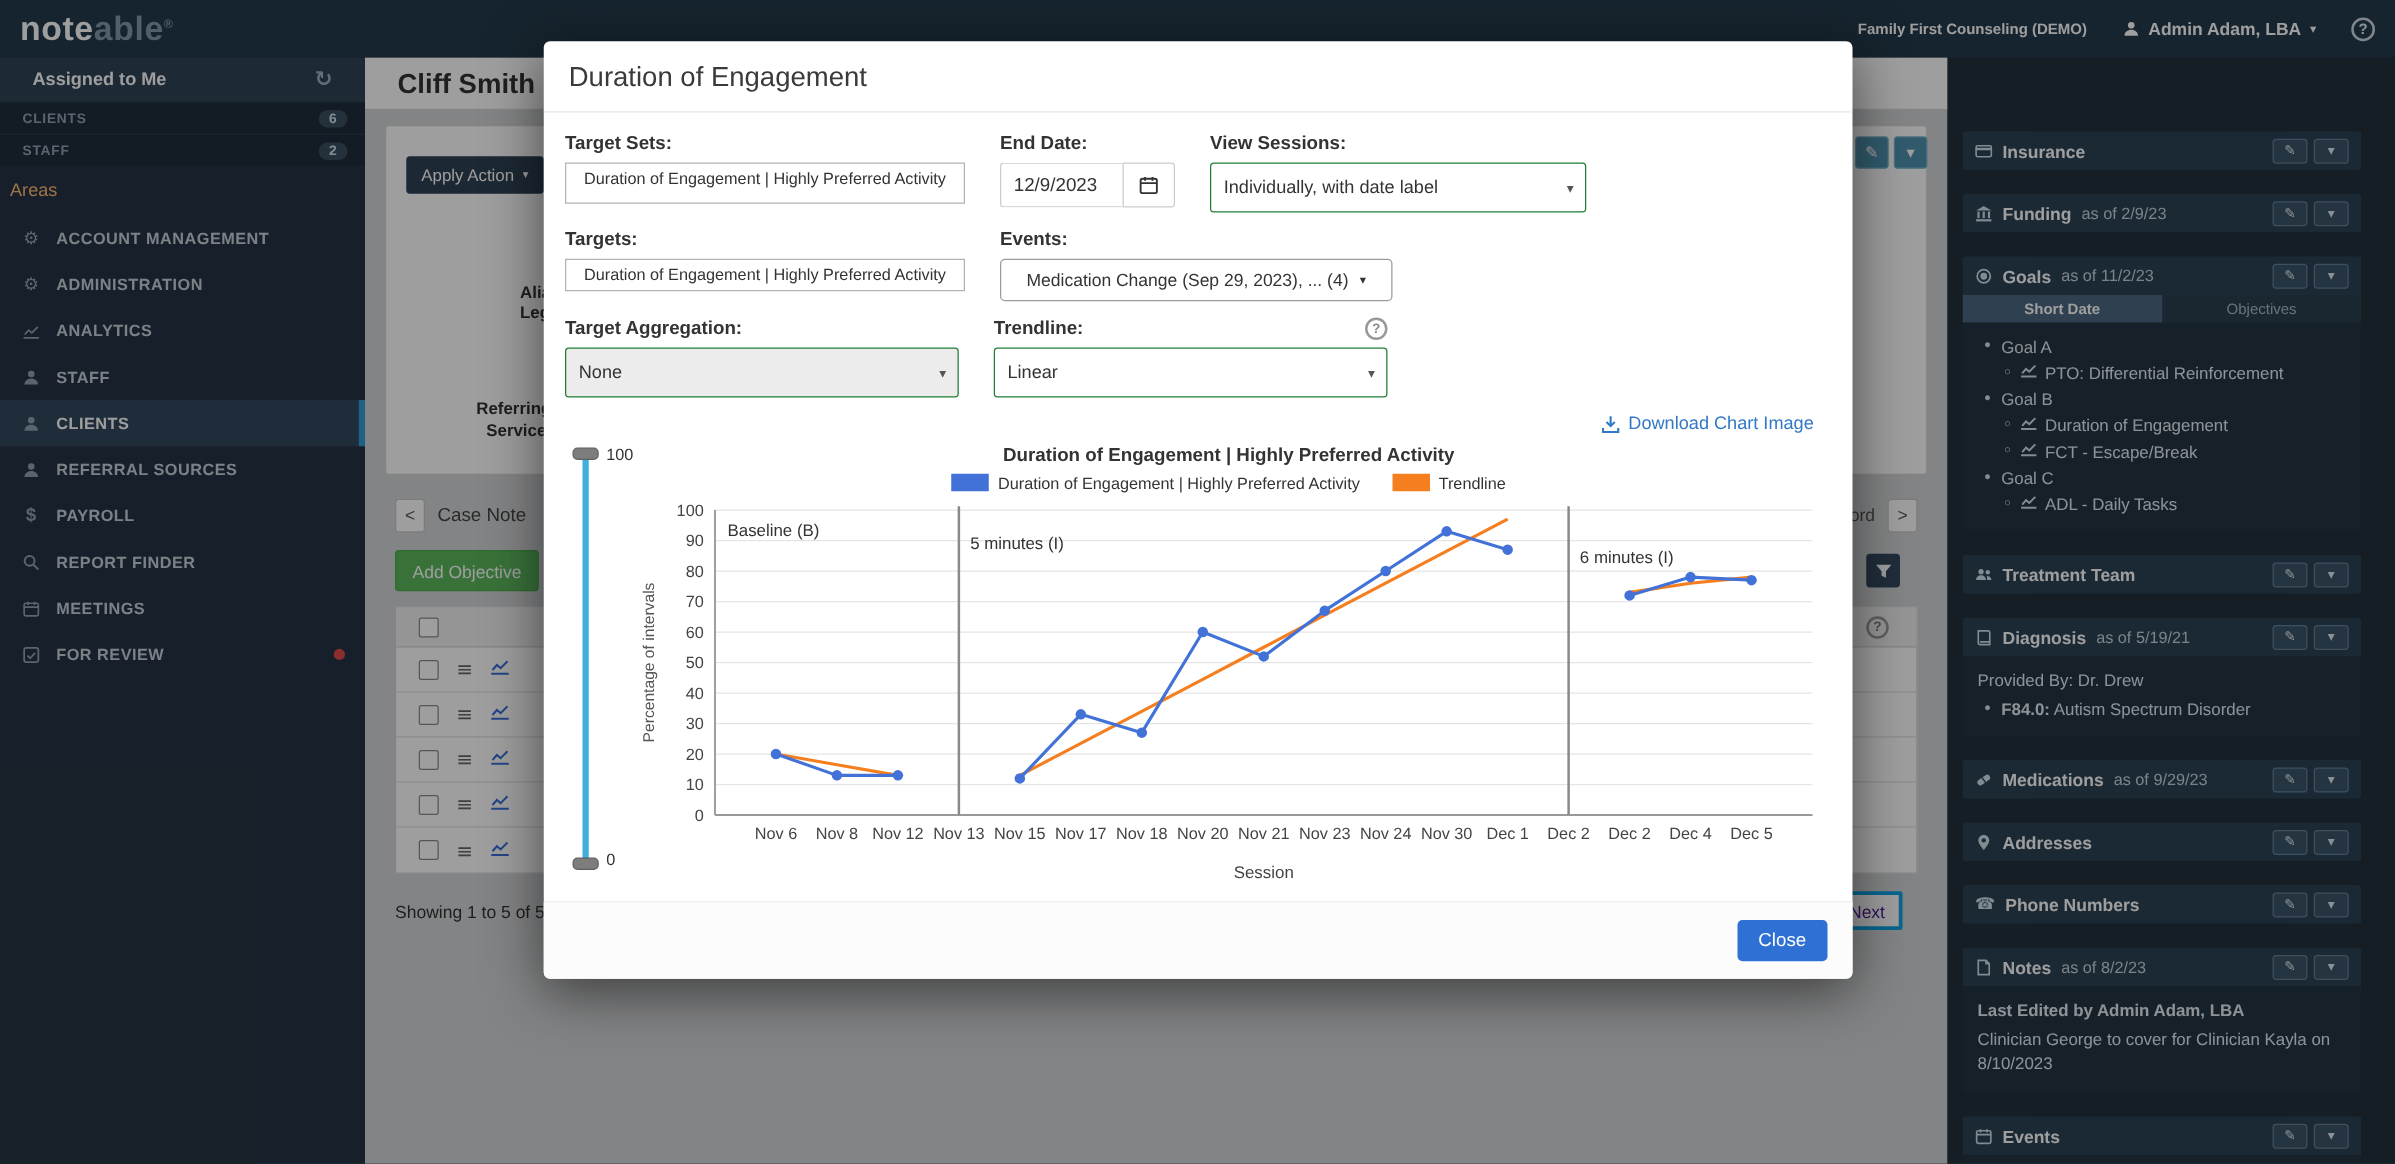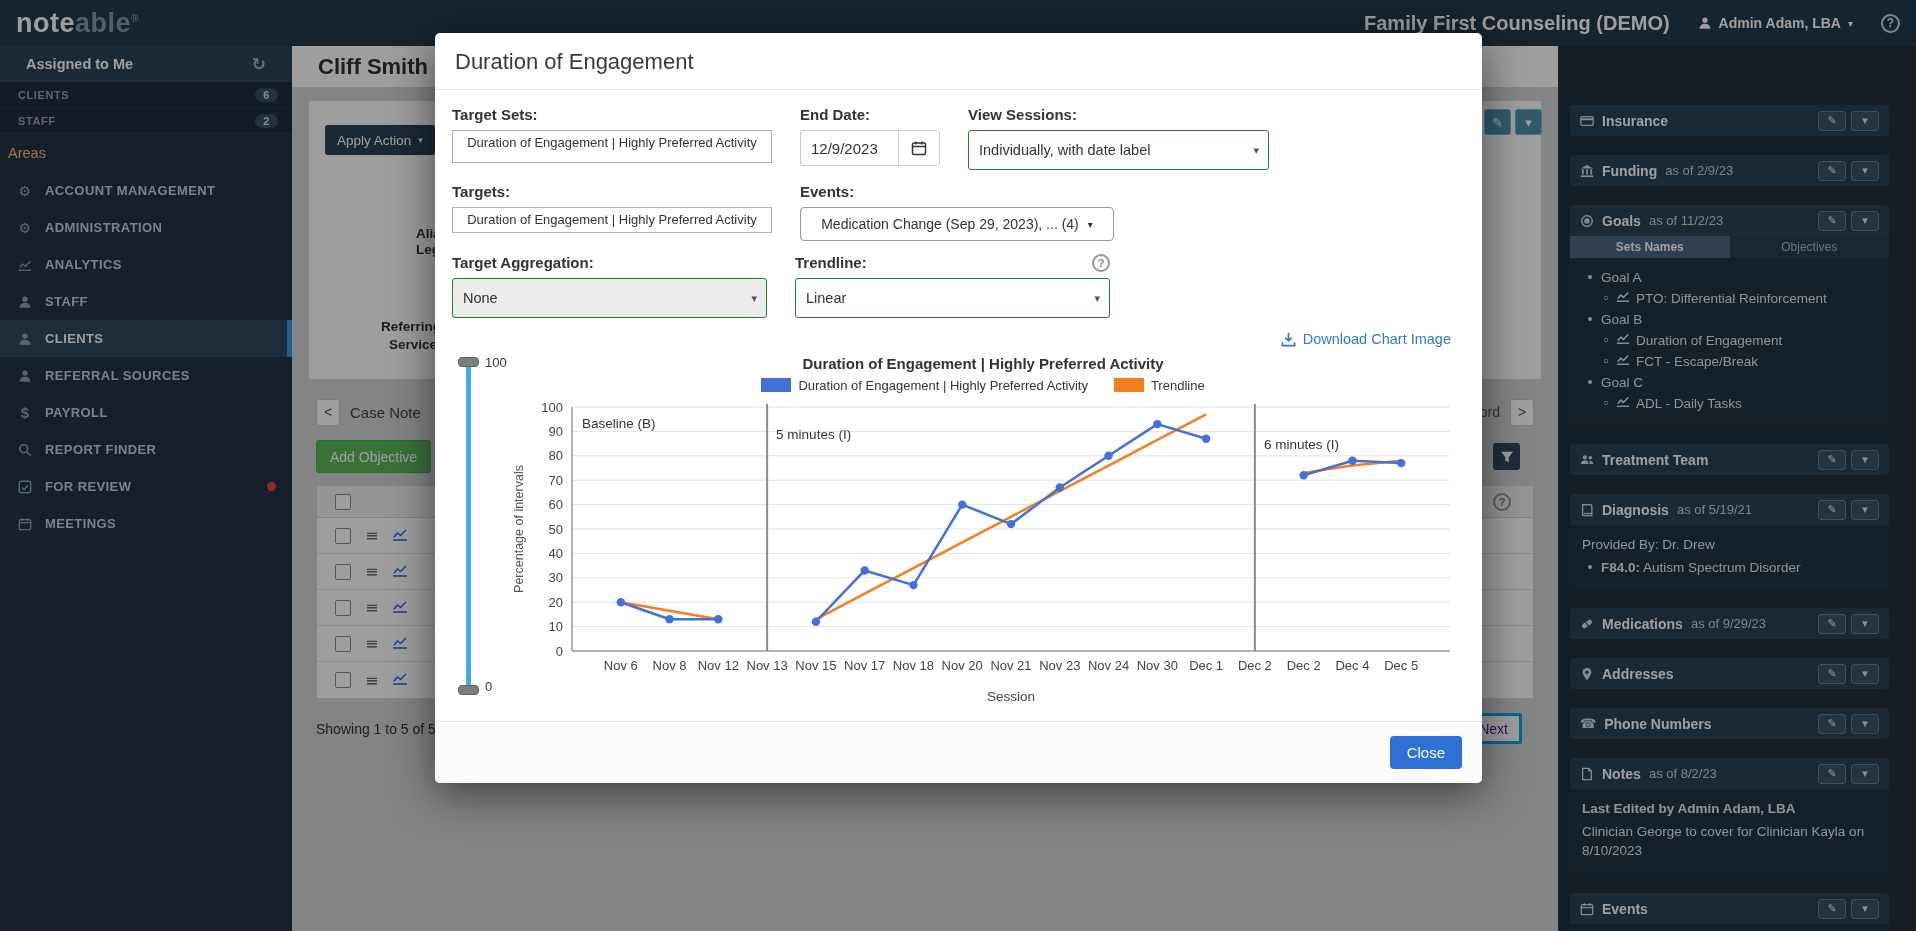--- a/index.html
+++ b/index.html
@@ -8,21 +8,21 @@
   .g { font-family:"DejaVu Sans", sans-serif; }
   .app { position:relative; width:1916px; height:931px; overflow:hidden; background:#22303d; }
 
   
   .topbar { position:absolute; left:0; top:0; width:1916px; height:46px; background:#253a4c;
             display:flex; align-items:center; padding:0 16px; z-index:5; }
   .logo { font-size:27px; font-weight:bold; letter-spacing:.5px; color:#fff; }
   .logo .able { color:#8099ad; font-weight:bold; }
   .logo .reg { font-size:10px; color:#8099ad; vertical-align:super; }
   .topbar-right { margin-left:auto; display:flex; align-items:center; gap:28px; color:#fff; }
-  .org-name { font-size:20px; font-weight:bold; }
+  .org-name { font-size:12px; font-weight:bold; }
   .user-menu { display:flex; align-items:center; gap:7px; font-size:14px; font-weight:bold; cursor:pointer; }
   .help-circ { width:19px; height:19px; border:2px solid #cfd8df; border-radius:50%; color:#e2eaf0;
                font-size:12px; font-weight:bold; display:flex; align-items:center; justify-content:center; }
 
   
   .sidebar { position:absolute; left:0; top:46px; width:292px; bottom:0; background:#263544; z-index:4; }
   .assigned-hdr { height:36px; background:#2f4355; display:flex; align-items:center; padding:0 26px;
                   color:#fff; font-size:14.5px; font-weight:bold; }
   .assigned-hdr .refresh { margin-left:auto; color:#9db3c4; font-size:17px; }
   .group-row { height:26px; background:#202e3b; display:flex; align-items:center; padding:0 14px 0 18px;
@@ -227,36 +227,36 @@
       <span class="nico">
           <svg class="ic" viewBox="0 0 16 16" fill="none" stroke="currentColor" stroke-width="1.8">
             <circle cx="6.5" cy="6.5" r="4.5"></circle>
             <path d="M10 10l4.5 4.5"></path>
           </svg>
         </span>
       <span>REPORT FINDER</span>
     </div>
     <div class="nav-item">
       <span class="nico">
+          <svg class="ic" viewBox="0 0 16 16" fill="none" stroke="currentColor" stroke-width="1.5">
+            <rect x="1.5" y="3" width="13" height="11.5" rx="1.5"></rect>
+            <path d="M1.5 6.5h13M5 1.5v3M11 1.5v3"></path>
+          </svg>
+        </span>
+      <span>MEETINGS</span>
+    </div>
+    <div class="nav-item">
+      <span class="nico">
           <svg class="ic" viewBox="0 0 16 16" fill="none" stroke="currentColor" stroke-width="1.6">
             <rect x="1.5" y="1.5" width="13" height="13" rx="2"></rect>
             <path d="M4.5 8.5l2.5 2.5 4.5-5"></path>
           </svg>
         </span>
       <span>FOR REVIEW</span>
       <span class="alert-dot"></span>
-    </div>
-    <div class="nav-item">
-      <span class="nico">
-          <svg class="ic" viewBox="0 0 16 16" fill="none" stroke="currentColor" stroke-width="1.5">
-            <rect x="1.5" y="3" width="13" height="11.5" rx="1.5"></rect>
-            <path d="M1.5 6.5h13M5 1.5v3M11 1.5v3"></path>
-          </svg>
-        </span>
-      <span>MEETINGS</span>
     </div>
   </div>
 
   <div class="main">
     <div class="titlebar">
       <span class="client-title">Cliff Smith (AB</span>
     </div>
     <div class="client-card">
       <button class="apply-btn">
         <span>Apply Action</span>
@@ -385,21 +385,21 @@
             </svg>
           </span>
         <span class="panel-title">Goals</span>
         <span class="panel-suffix">as of 11/2/23</span>
         <span class="hdr-btns">
             <button class="hbtn g">✎</button>
             <button class="hbtn g">▾</button>
           </span>
       </div>
       <div class="panel-tabs">
-        <span class="ptab active">Sets Names</span>
+        <span class="ptab active">Short Date</span>
         <span class="ptab inactive">Objectives</span>
       </div>
       <div class="panel-body">
         <div class="goal-row">
             <span class="bullet g">•</span>
             <span>Goal A</span>
           </div>
         <div class="obj-row">
             <span class="bullet g">◦</span>
             <span class="mini-chart"><svg class="ic" viewBox="0 0 16 16" fill="none" stroke="currentColor" stroke-width="1.8">

